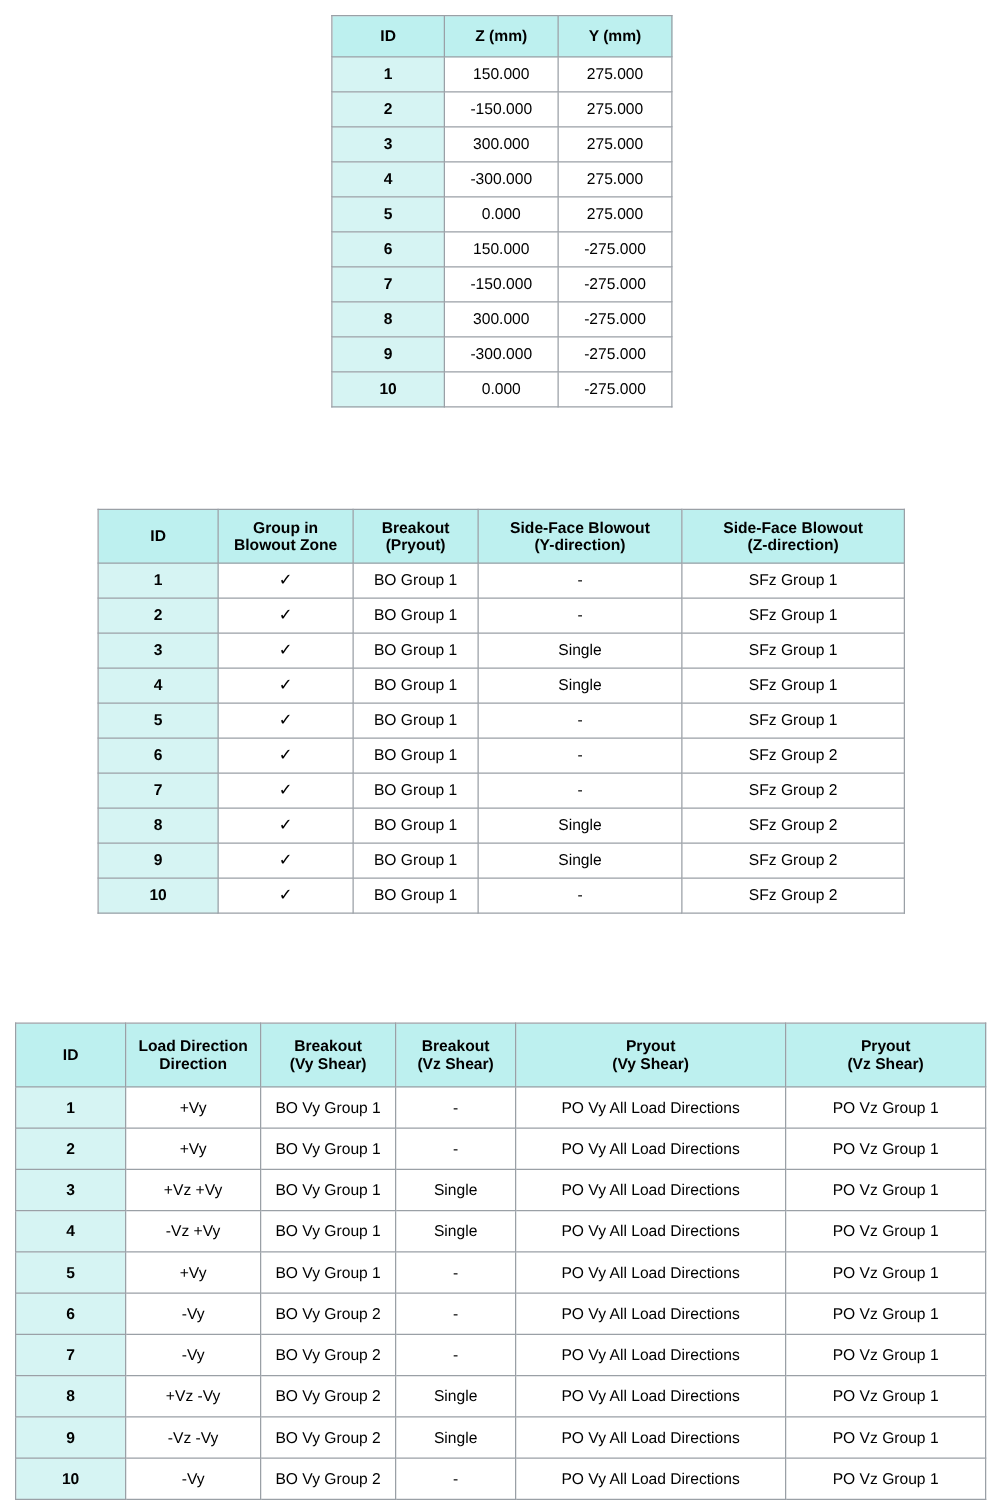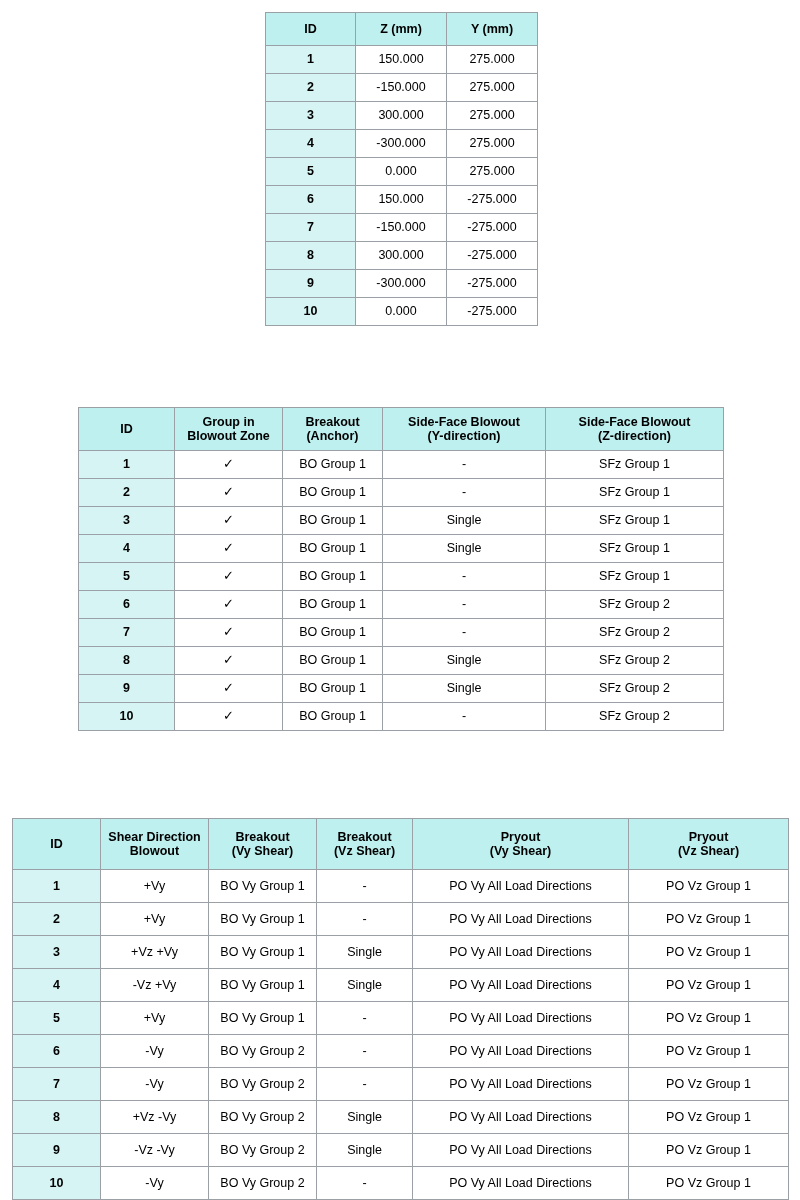--- a/index.html
+++ b/index.html
@@ -182,21 +182,21 @@
       <tr>
         <th>
           <span class="hdr-sub">ID</span>
         </th>
         <th>
           <span class="hdr-sub">Group in</span>
           <span class="hdr-sub">Blowout Zone</span>
         </th>
         <th>
           <span class="hdr-sub">Breakout</span>
-          <span class="hdr-sub">(Anchor)</span>
+          <span class="hdr-sub">(Pryout)</span>
         </th>
         <th>
           <span class="hdr-sub">Side-Face Blowout</span>
           <span class="hdr-sub">(Y-direction)</span>
         </th>
         <th>
           <span class="hdr-sub">Side-Face Blowout</span>
           <span class="hdr-sub">(Z-direction)</span>
         </th>
       </tr>
@@ -283,22 +283,22 @@
         <col class="s-bovz">
         <col class="s-povy">
         <col class="s-povz">
     </colgroup>
     <thead>
       <tr>
         <th>
           <span class="hdr-sub">ID</span>
         </th>
         <th>
-          <span class="hdr-sub">Shear Direction</span>
-          <span class="hdr-sub">Blowout</span>
+          <span class="hdr-sub">Load Direction</span>
+          <span class="hdr-sub">Direction</span>
         </th>
         <th>
           <span class="hdr-sub">Breakout</span>
           <span class="hdr-sub">(Vy Shear)</span>
         </th>
         <th>
           <span class="hdr-sub">Breakout</span>
           <span class="hdr-sub">(Vz Shear)</span>
         </th>
         <th>

